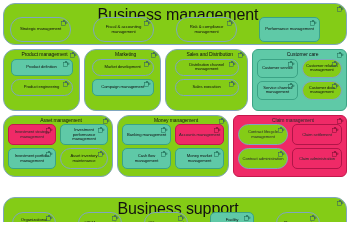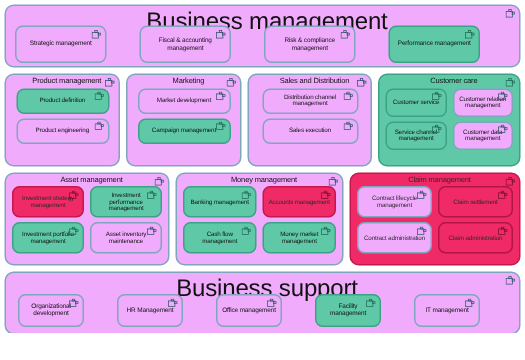--- a/index.html
+++ b/index.html
@@ -45,21 +45,21 @@
     justify-content:flex-start;
     flex-direction:column;
   }
   .grp > .lbl{
     width:100%;
     padding-top:2px;
     text-align:center;
   }
 
   
-  .c-blue  {background:#f0abfc;border-color:#7fa6bd;}
+  .c-blue  {background:#84cc16;border-color:#7fa6bd;border-radius:12px;}
   .c-green {background:#5fc9a7;border-color:#3ba385;}
   .c-pink  {background:#ef2a67;border-color:#c4184c;}
   .c-pink .lbl{color:#2b2b2b;}
   .c-pink-child{background:#ef2a67;border-color:#b11548;}
 
   
   .ico{
     position:absolute;
     top:1.5px;right:2px;
     width:7px;height:6px;
@@ -120,21 +120,21 @@
   #band3 .kids{
     width:100%;box-sizing:border-box;
     padding:1px 4px 0 4px;
     display:grid;grid-template-columns:1fr 1fr;
     gap:3px 4px;
   }
   #band3 .kids .cap{height:21px;font-size:4.2px;}
 
   
   #band-business-support{
-    margin-top:4px;
+    margin-top:20px;
     height:42px;width:344px;padding:0;
   }
   #bs-children{
     position:absolute;left:8px;top:14px;
     display:flex;width:330px;
   }
   #bs-children .cap{
     width:60px;height:22px;font-size:4.3px;
     margin-right:22px;
   }

